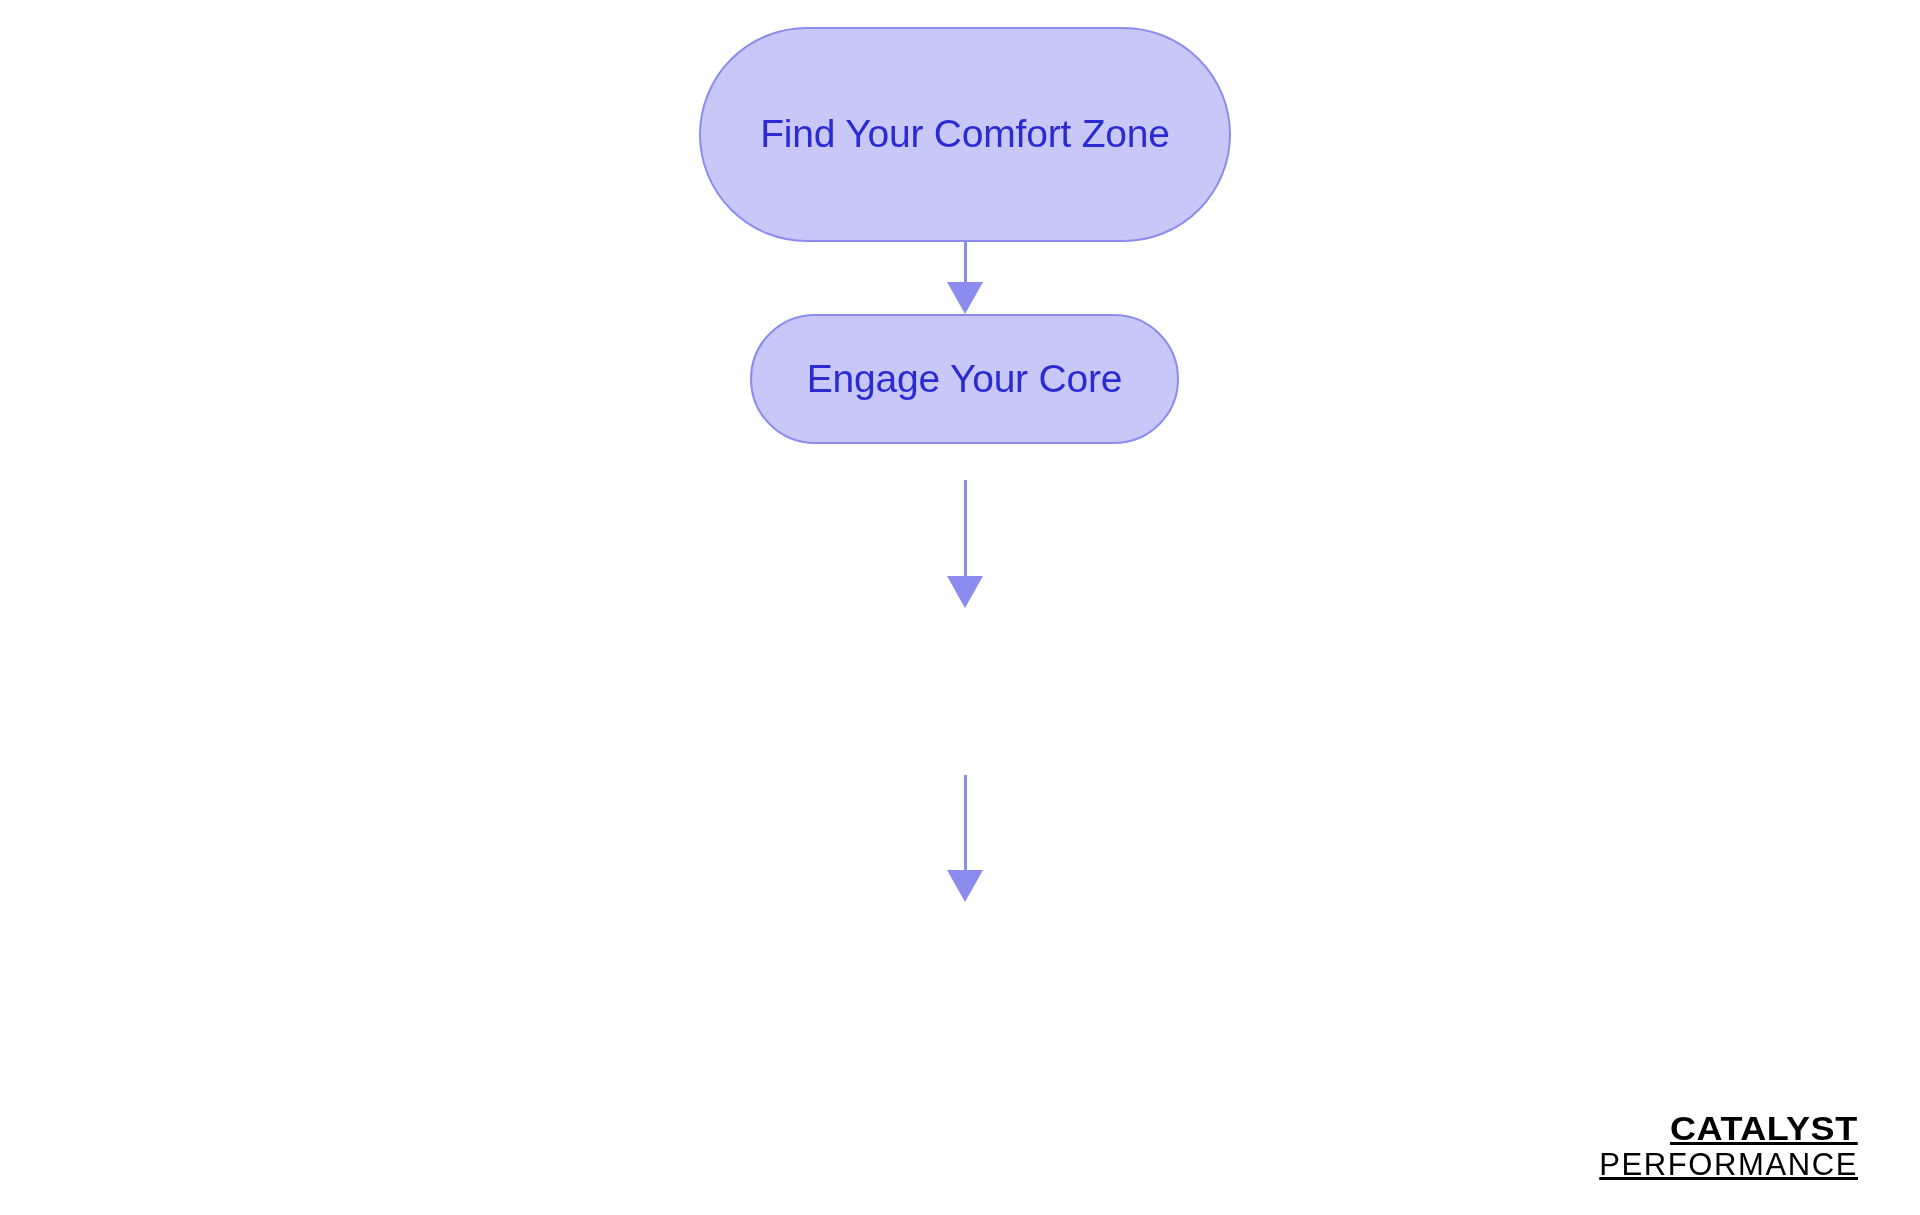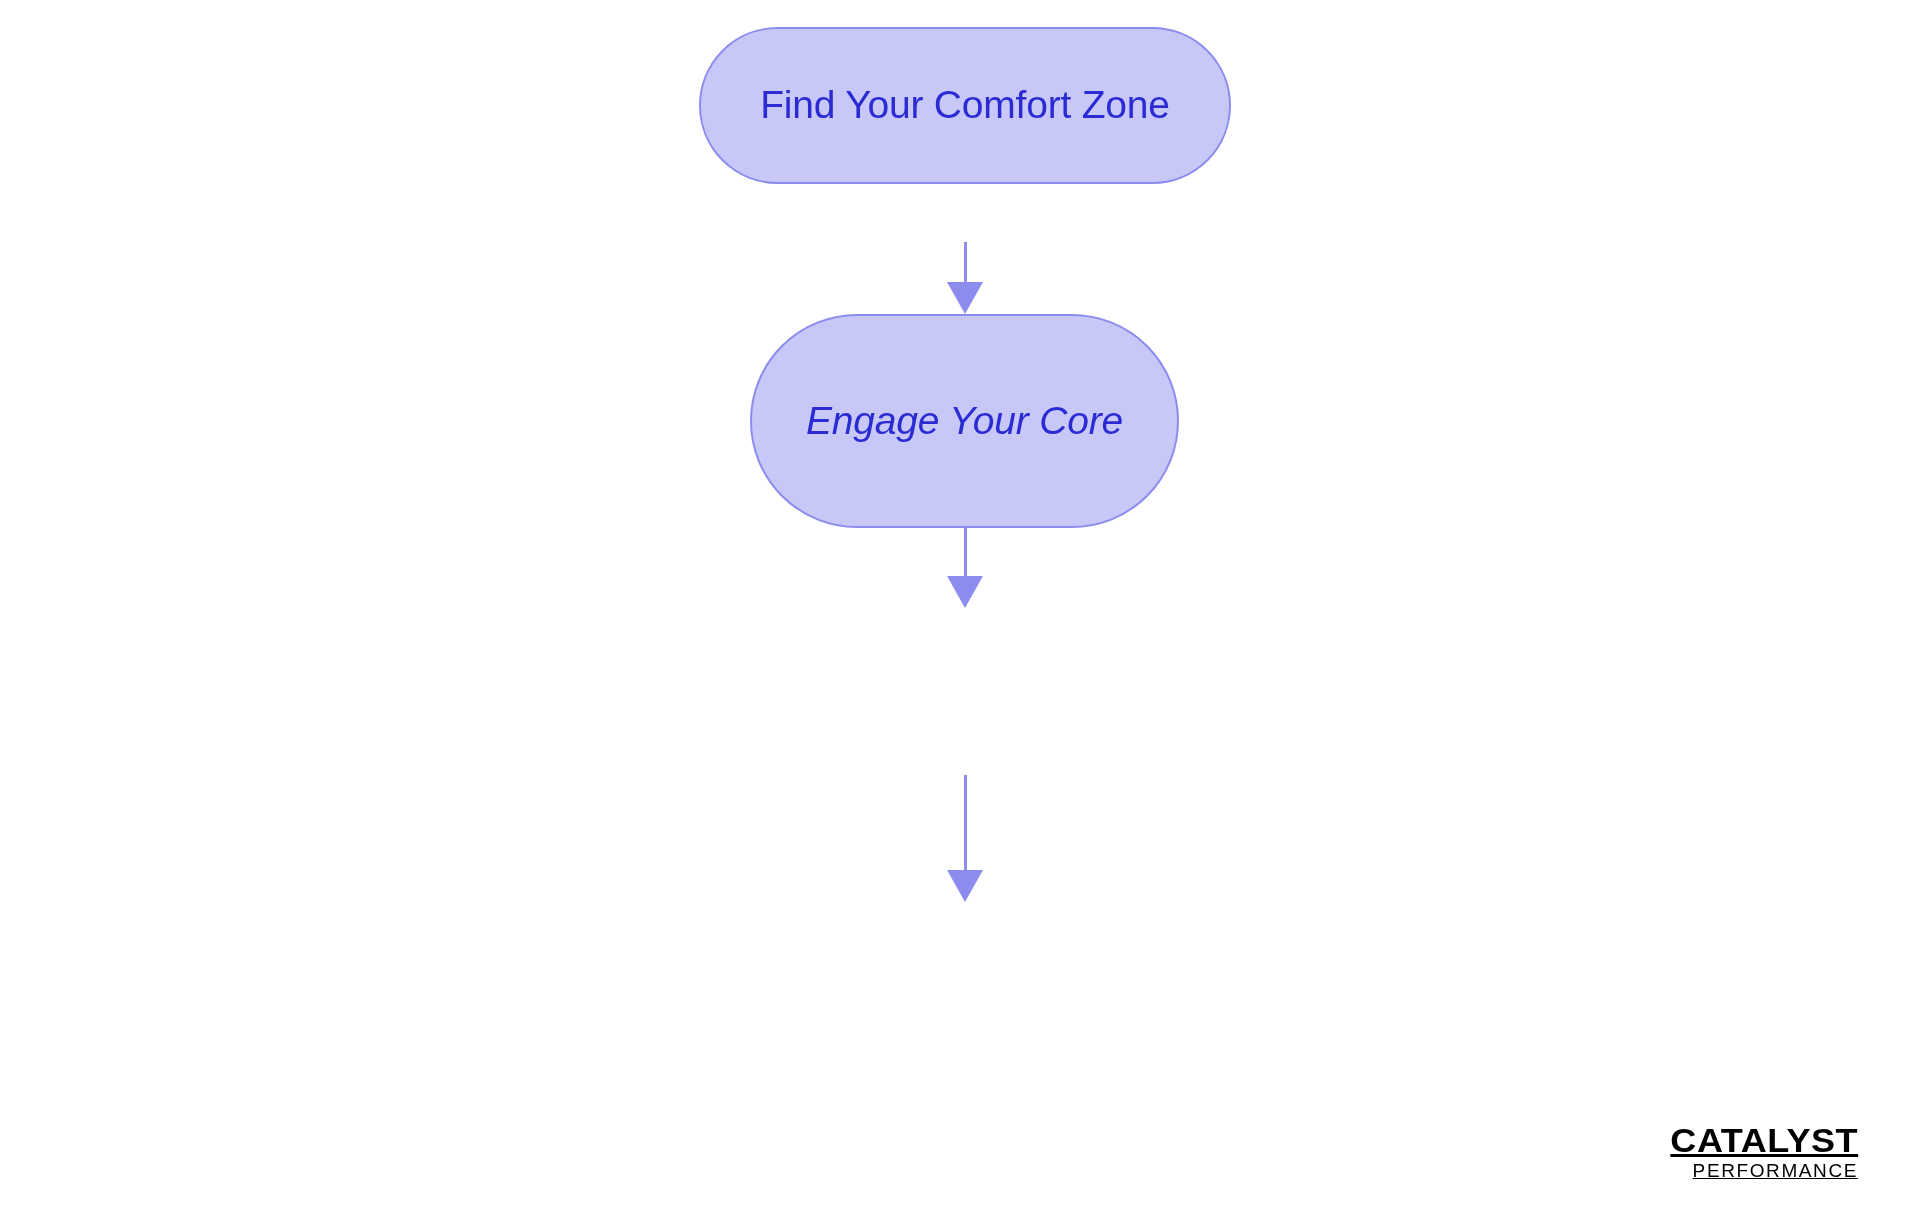--- a/index.html
+++ b/index.html
@@ -37,22 +37,22 @@
   .node-label {
     color: #2b2bd4;
     font-family: "Liberation Sans", sans-serif;
     font-size: 39px;
     font-weight: 400;
     line-height: 1.15;
     letter-spacing: -0.2px;
     white-space: nowrap;
   }
 
-  .node-1 { left: 699px; top: 27px;  width: 532px; height: 157px; }
-  .node-2 { left: 750px; top: 314px; width: 429px; height: 214px; font-style: italic; }
+  .node-1 { left: 699px; top: 27px;  width: 532px; height: 215px; }
+  .node-2 { left: 750px; top: 314px; width: 429px; height: 130px; }
   .node-3 { left: 757px; top: 608px; width: 415px; height: 167px; }
   .node-4 { left: 746px; top: 902px; width: 436px; height: 169px; }
 
   
   .connector {
     position: absolute;
     z-index: 1;
   }
   .connector .shaft {
     position: absolute;
@@ -107,21 +107,21 @@
     line-height: 1;
     letter-spacing: 0.5px;
     transform: scaleX(1.06);
     transform-origin: right center;
   }
   .logo-secondary {
     display: block;
     color: #000000;
     font-family: "Liberation Sans", sans-serif;
     font-weight: 400;
-    font-size: 19px;
+    font-size: 31px;
     line-height: 1;
     letter-spacing: 1.6px;
     margin-top: 4px;
     transform: scaleX(1.0);
     transform-origin: right center;
   }
 </style>
 </head>
 <body>
 

